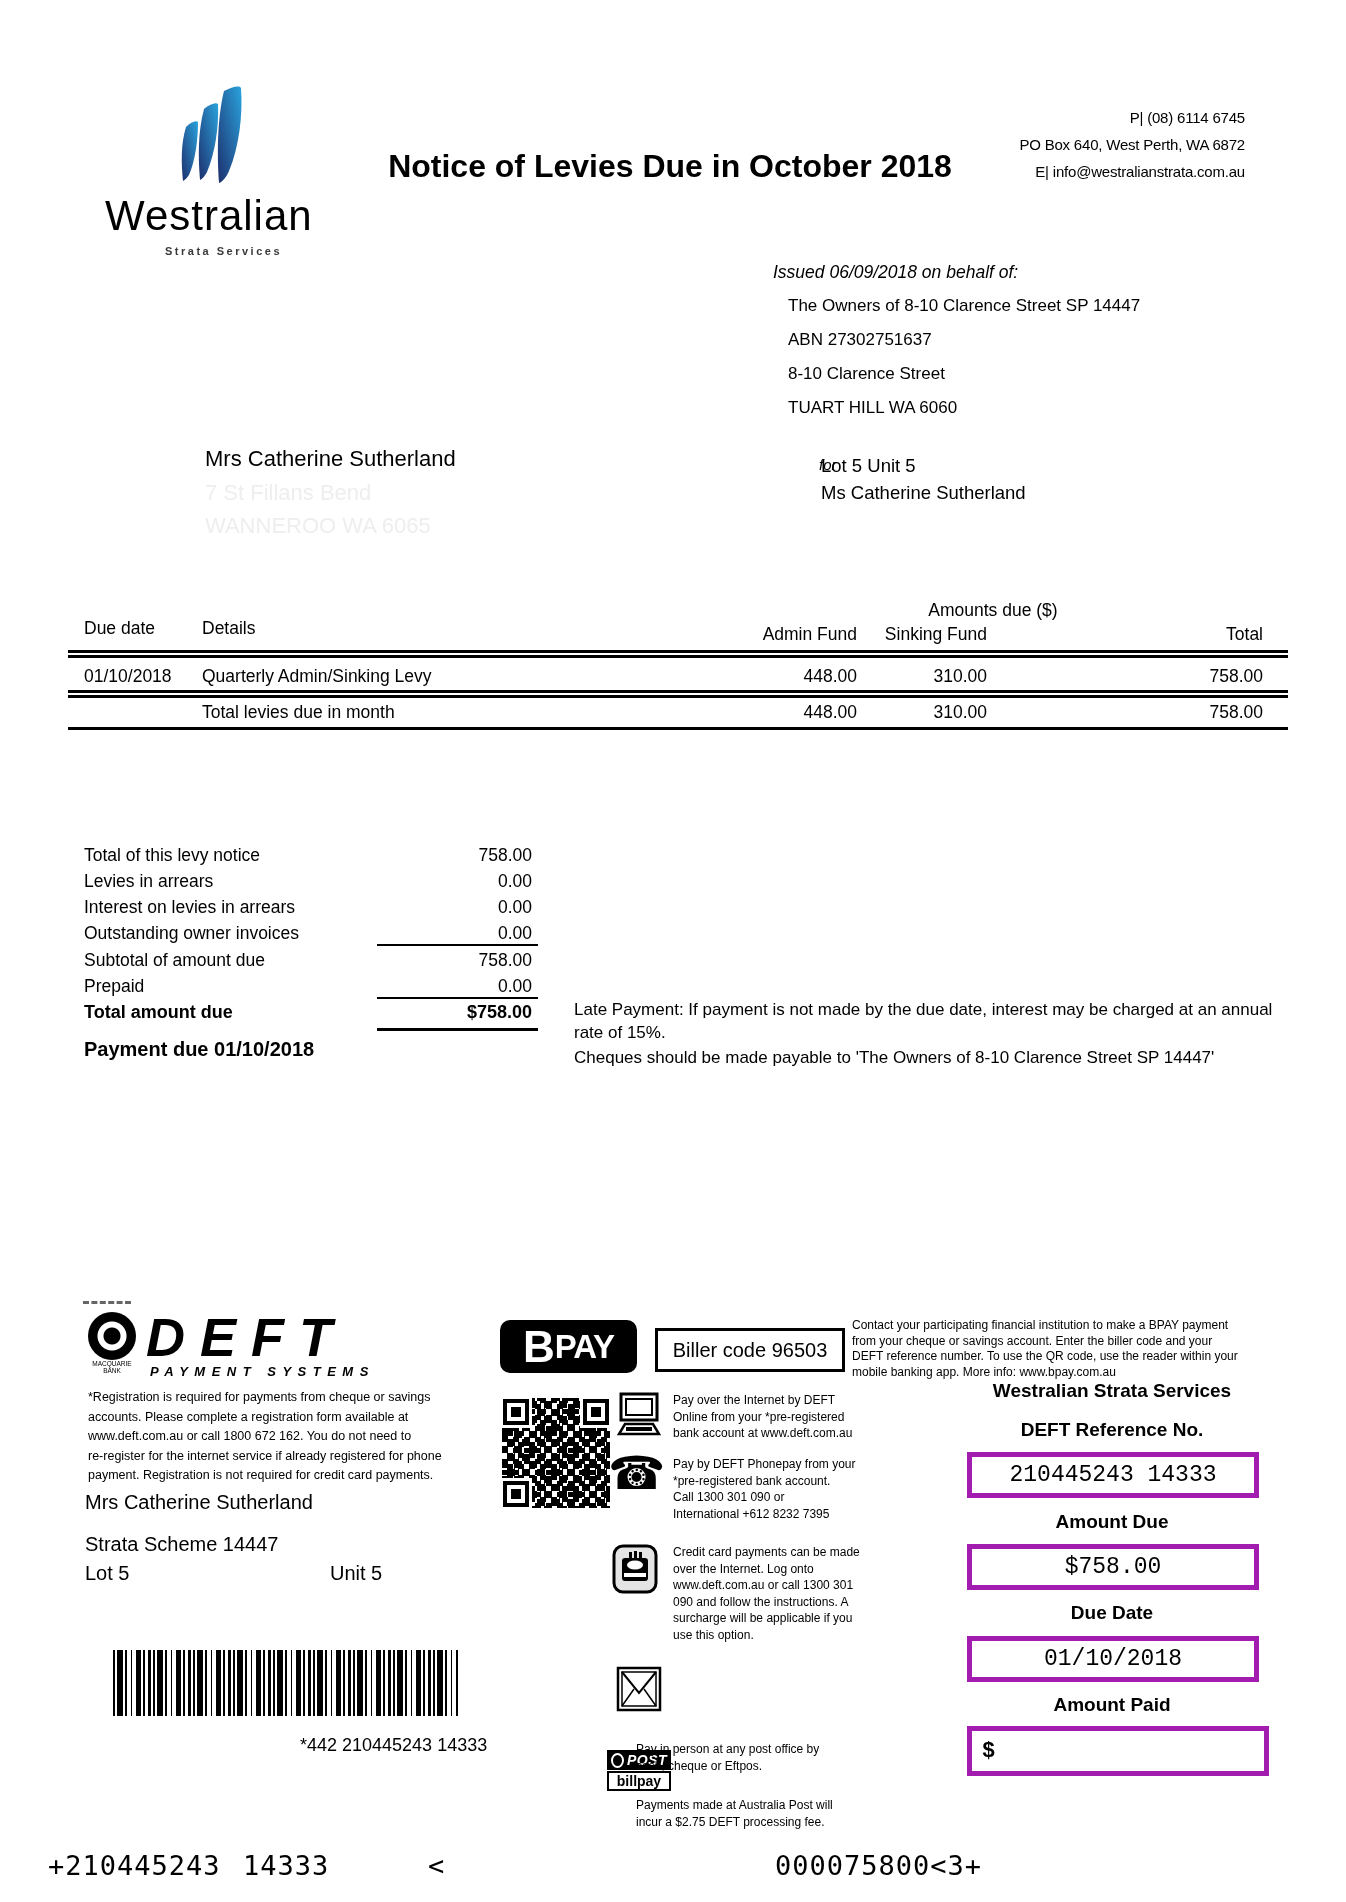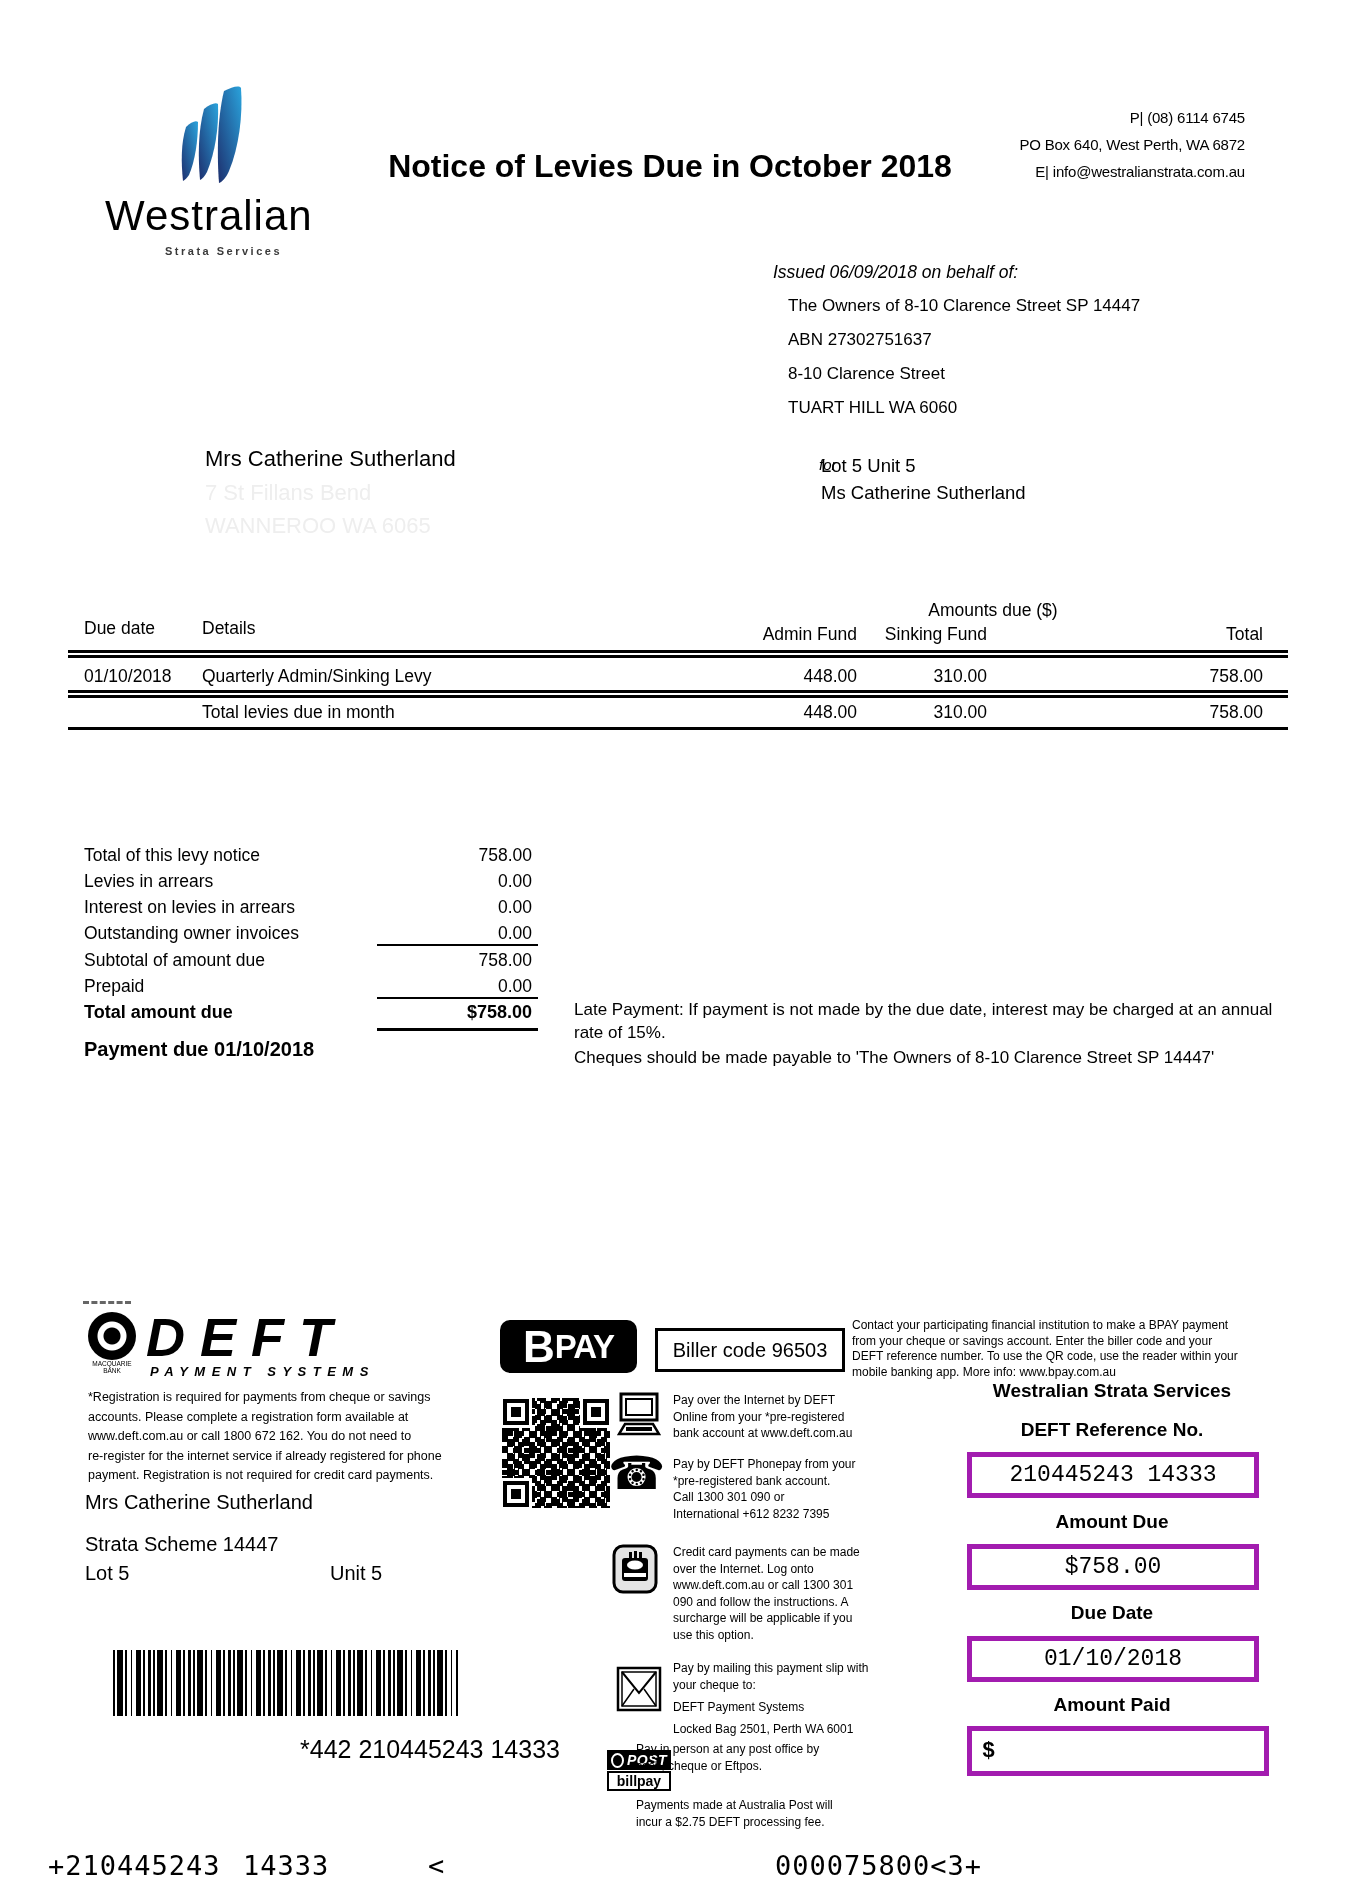--- a/index.html
+++ b/index.html
@@ -185,21 +185,21 @@
 www.deft.com.au or call 1800 672 162. You do not need to
 re-register for the internet service if already registered for phone
 payment. Registration is not required for credit card payments.</div>
 
   <div class="abs" style="left:85px; top:1491px; font-size:20px;">Mrs Catherine  Sutherland</div>
   <div class="abs" style="left:85px; top:1533px; font-size:20px;">Strata Scheme 14447</div>
   <div class="abs" style="left:85px; top:1562px; font-size:20px;">Lot 5</div>
   <div class="abs" style="left:330px; top:1562px; font-size:20px;">Unit 5</div>
 
   <div class="abs barcode"></div>
-  <div class="abs" style="left:300px; top:1735px; font-size:25px;">*442 210445243 14333</div>
+  <div class="abs" style="left:300px; top:1735px; font-size:18px;">*442 210445243 14333</div>
 
   <div class="abs bpaylogo">
     <span class="bpay-b">B</span>
       <span class="bpay-pay">PAY</span>
   </div>
   <div class="abs billerbox">
     <span>Biller code 96503</span>
   </div>
 
   <div class="abs qr">
@@ -246,26 +246,20 @@
 use this option.</div>
 
   <div class="abs" style="left:616px; top:1666px;">
     <svg width="46" height="46" viewBox="0 0 46 46">
       <rect x="2" y="2" width="42" height="42" fill="#fff" stroke="#000" stroke-width="2.5"></rect>
       <rect x="6" y="6" width="34" height="34" fill="#fff" stroke="#000" stroke-width="1.5"></rect>
       <path d="M6 6 L23 27 L40 6" fill="none" stroke="#000" stroke-width="2"></path>
       <path d="M6 40 L18 23 M40 40 L28 23" fill="none" stroke="#000" stroke-width="1.5"></path>
     </svg>
   </div>
-  <div class="abs" style="left:673px; top:1660px;">
-    <div class="method pre">Pay by mailing this payment slip with
-your cheque to:</div>
-    <div class="method" style="margin-top:6px;">DEFT Payment Systems</div>
-    <div class="method" style="margin-top:5px;">Locked Bag 2501, Perth WA 6001</div>
-  </div>
 
   <div class="abs postlogo">
     <div class="post-top">
         <span class="post-ball"></span>
         <span>POST</span>
       </div>
     <div class="post-bottom">billpay</div>
   </div>
   <div class="abs" style="left:636px; top:1741px;">
     <div class="method pre">Pay in person at any post office by

